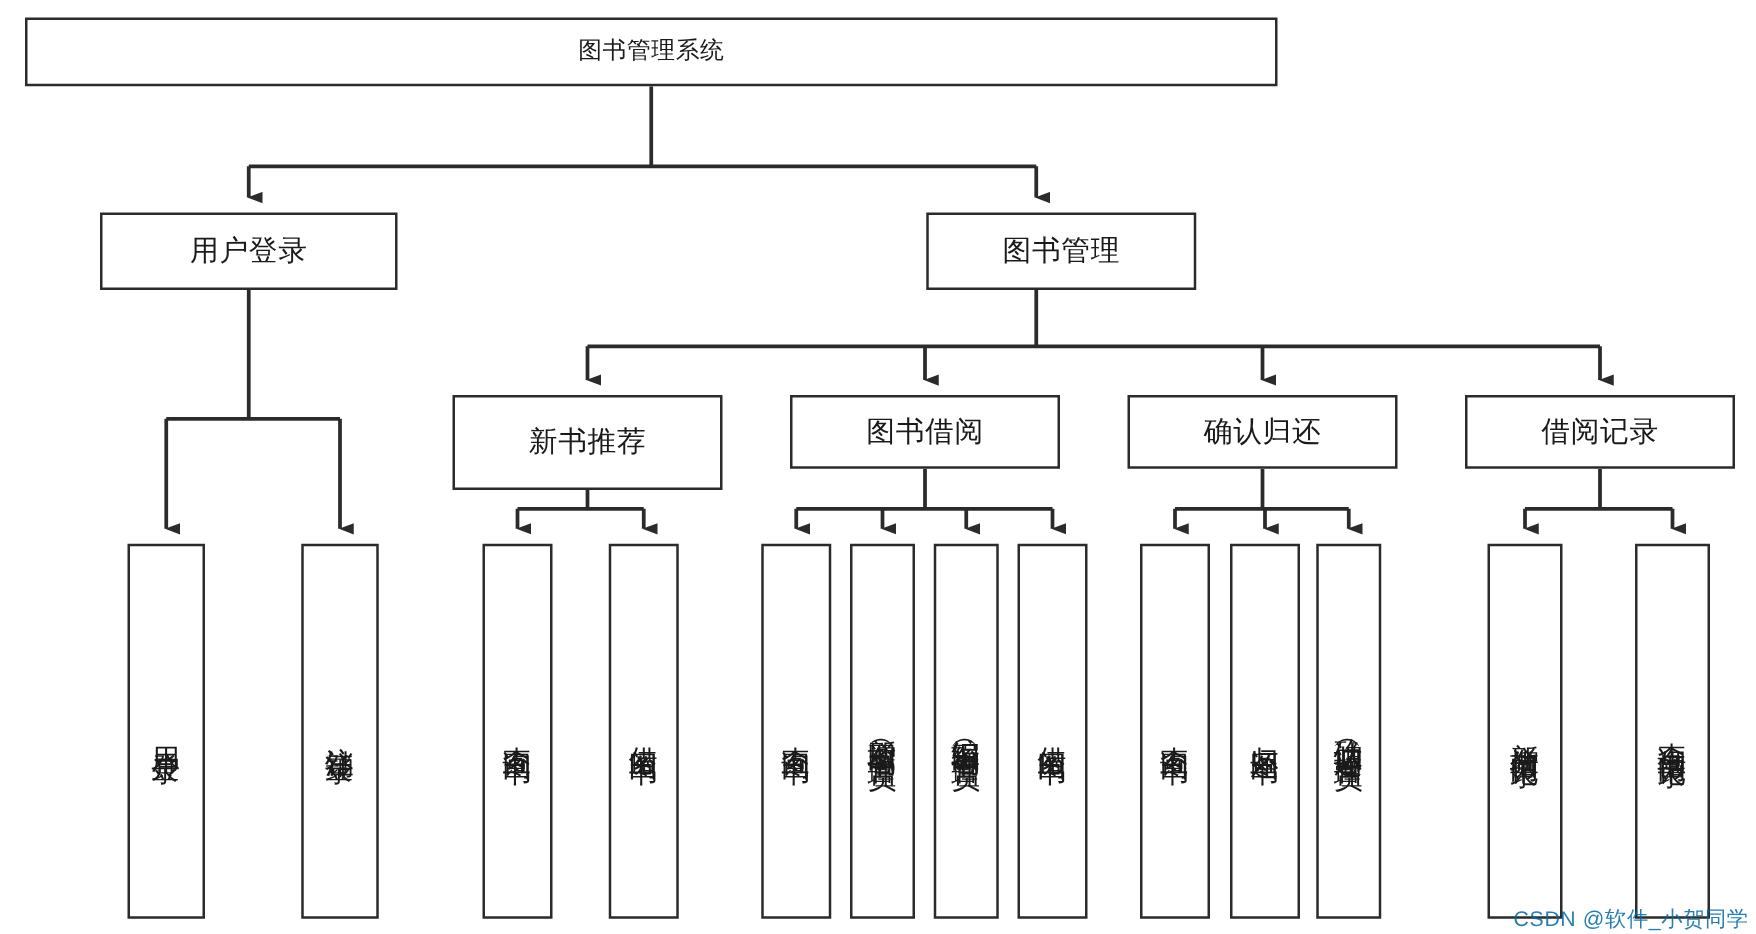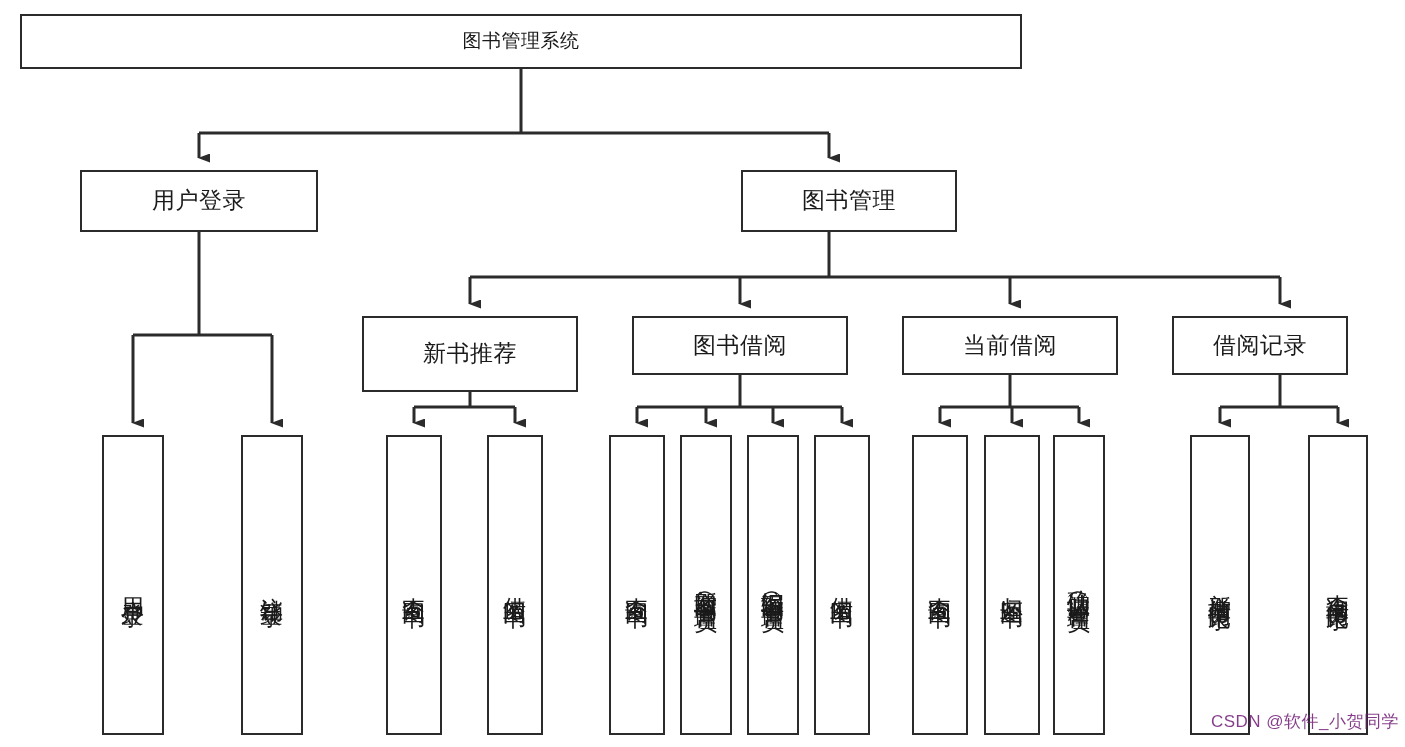--- a/index.html
+++ b/index.html
@@ -57,23 +57,23 @@
     writing-mode: vertical-rl;
     text-orientation: upright;
     font-size: 23px;
     line-height: 1.05;
     letter-spacing: 3px;
     max-height: 268px;
   }
   .watermark {
     position: absolute;
     right: 6px;
-    bottom: 14px;
+    bottom: 0;
     font-size: 17px;
-    color: #701a75;
+    color: #0369a1;
     letter-spacing: 0.5px;
     opacity: 0.85;
     pointer-events: none;
     white-space: nowrap;
   }
 </style>
 </head>
 <body>
 
 <div id="diagram-root">
@@ -139,23 +139,23 @@
     <span class="node-label">图书管理</span>
   </div>
 
   <div class="node-box node-h" style="left:362px; top:316px; width:216px; height:76px;">
     <span class="node-label">新书推荐</span>
   </div>
   <div class="node-box node-h" style="left:632px; top:316px; width:216px; height:59px;">
     <span class="node-label">图书借阅</span>
   </div>
   <div class="node-box node-h" style="left:902px; top:316px; width:216px; height:59px;">
-    <span class="node-label">当前借阅</span>
-  </div>
-  <div class="node-box node-h" style="left:1172px; top:316px; width:176px; height:59px;">
+    <span class="node-label">确认归还</span>
+  </div>
+  <div class="node-box node-h" style="left:1172px; top:316px; width:216px; height:59px;">
     <span class="node-label">借阅记录</span>
   </div>
 
   <div class="node-box node-v" style="left:102px; top:435px; width:62px; height:300px;">
     <span class="node-label">用户登录</span>
   </div>
   <div class="node-box node-v" style="left:241px; top:435px; width:62px; height:300px;">
     <span class="node-label">注销登录</span>
   </div>
 

